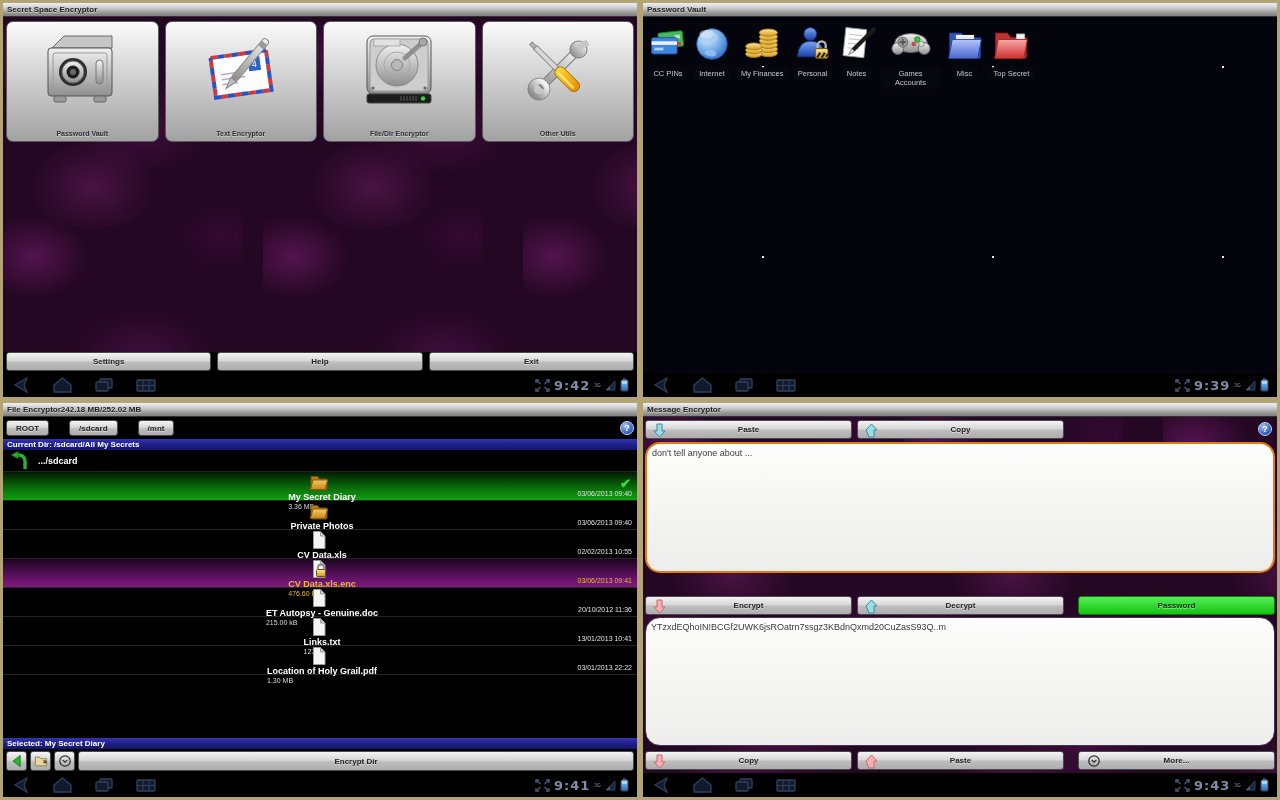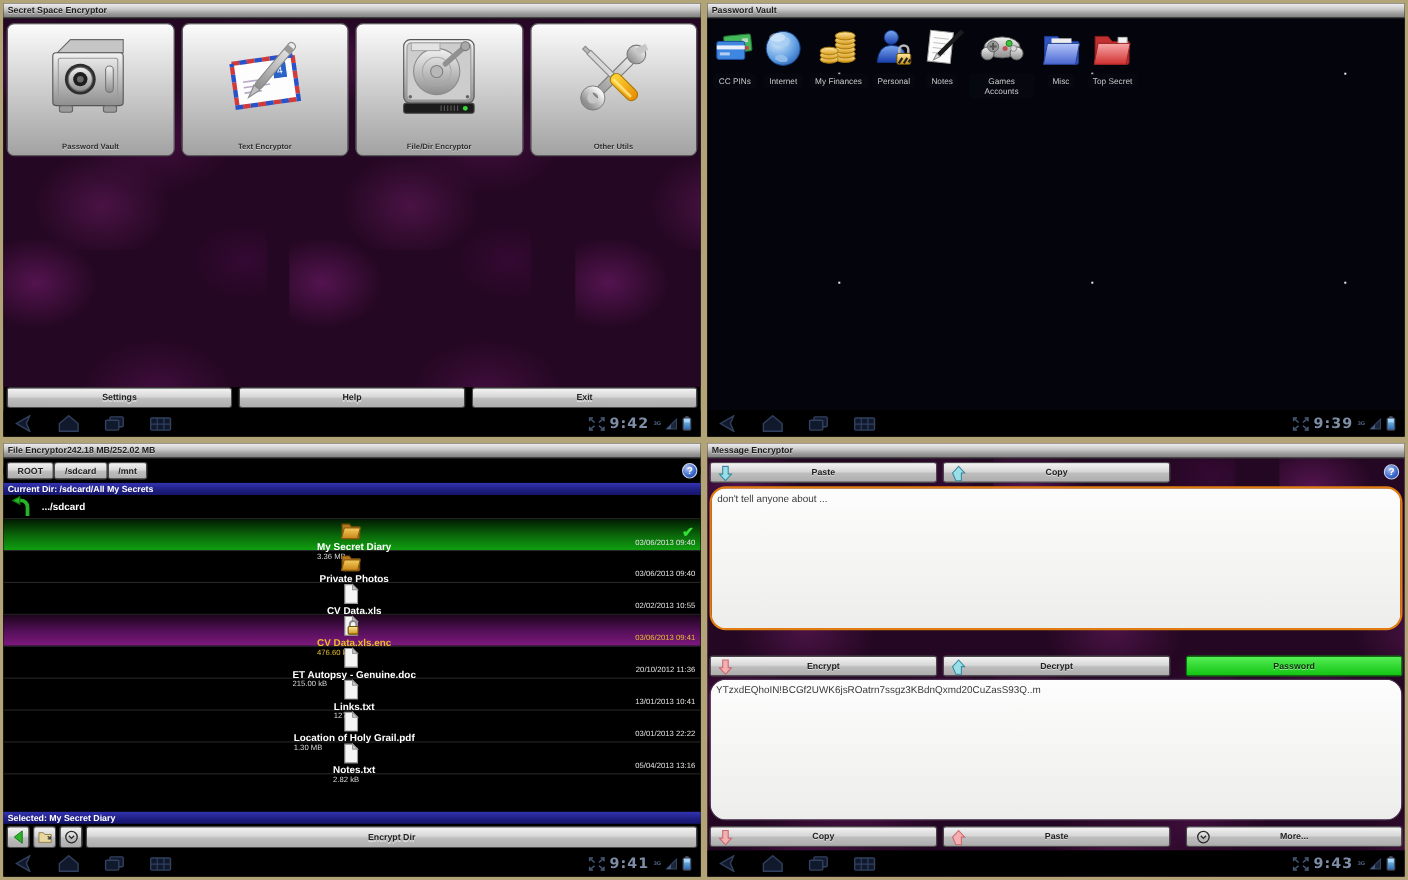--- a/index.html
+++ b/index.html
@@ -45,21 +45,21 @@
   .tile-label{position:absolute;bottom:4px;width:100%;text-align:center;font-size:7px;font-weight:bold;color:#2e2e2e;
     text-shadow:0 1px 0 rgba(255,255,255,.5);}
   .btnrow{display:flex;gap:6px;padding:0 3px 2px;}
   .btnrow .btn{flex:1;height:19px;}
   
   .vault-main{flex:1;padding:7px 0 0 5px;display:flex;align-items:flex-start;gap:4px;}
   .vitem{display:flex;flex-direction:column;align-items:center;gap:3px;}
   .vlabel{background:rgba(8,10,18,.8);border-radius:4px;padding:2px 5px;color:#c8c8c8;font-size:7.5px;
     text-align:center;max-width:50px;line-height:1.2;}
   
-  .fe-toolbar{height:22px;min-height:22px;background:#000;display:flex;align-items:center;gap:0;padding:0 3px;border-radius:10px;}
+  .fe-toolbar{height:22px;min-height:22px;background:#000;display:flex;align-items:center;gap:20px;padding:0 3px;}
   .fe-toolbar .btn{height:16px;padding:0 9px;}
   .bluebar{height:11px;min-height:11px;background:linear-gradient(180deg,#3434b2,#1d1d80 60%,#15156a);color:#fff;
     font-size:8px;font-weight:bold;line-height:11px;padding-left:4px;}
   .filelist{flex:1;background:#000;overflow:hidden;}
   .parent-row{height:21px;display:flex;align-items:center;padding-left:6px;border-bottom:1px solid #262626;}
   .parent-label{font-size:9px;font-weight:bold;color:#fff;margin-left:10px;}
   .frow{position:relative;height:28px;border-bottom:1px solid #262626;display:flex;align-items:center;padding-left:4px;flex-direction:column;}
   .ficon{width:20px;height:20px;margin-right:7px;flex:none;}
   .fname{font-size:9px;font-weight:bold;color:#fff;line-height:10px;}
   .fsize{font-size:7px;color:#d8d8d8;line-height:9px;}
@@ -481,31 +481,20 @@
         <svg class="ficon" viewBox="0 0 20 20">
           <path d="M4.5 1.5 h7 l4.5 4.5 v12.5 h-11.5 Z" fill="#f5f5f5" stroke="#9a9a9a"></path>
           <polygon points="11.5,1.5 16,6 11.5,6" fill="#cfcfcf" stroke="#9a9a9a"></polygon>
         </svg>
         <div>
             <div class="fname">Location of Holy Grail.pdf</div>
           <div class="fsize">1.30 MB</div>
           </div>
         <span class="fdate">03/01/2013 22:22</span>
       </div>
-      <div class="frow">
-        <svg class="ficon" viewBox="0 0 20 20">
-          <path d="M4.5 1.5 h7 l4.5 4.5 v12.5 h-11.5 Z" fill="#f5f5f5" stroke="#9a9a9a"></path>
-          <polygon points="11.5,1.5 16,6 11.5,6" fill="#cfcfcf" stroke="#9a9a9a"></polygon>
-        </svg>
-        <div>
-            <div class="fname">Notes.txt</div>
-          <div class="fsize">2.82 kB</div>
-          </div>
-        <span class="fdate">05/04/2013 13:16</span>
-      </div>
     </div>
     <div class="bluebar">Selected: My Secret Diary</div>
     <div class="fe-actions">
       <div class="btn sqbtn">
         <svg width="16" height="16" viewBox="0 0 20 20">
           <polygon points="14,3 5,10 14,17" fill="#2cb42c" stroke="#0e6e0e"></polygon>
           </svg>
       </div>
       <div class="btn sqbtn">
         <svg width="16" height="16" viewBox="0 0 20 20">

